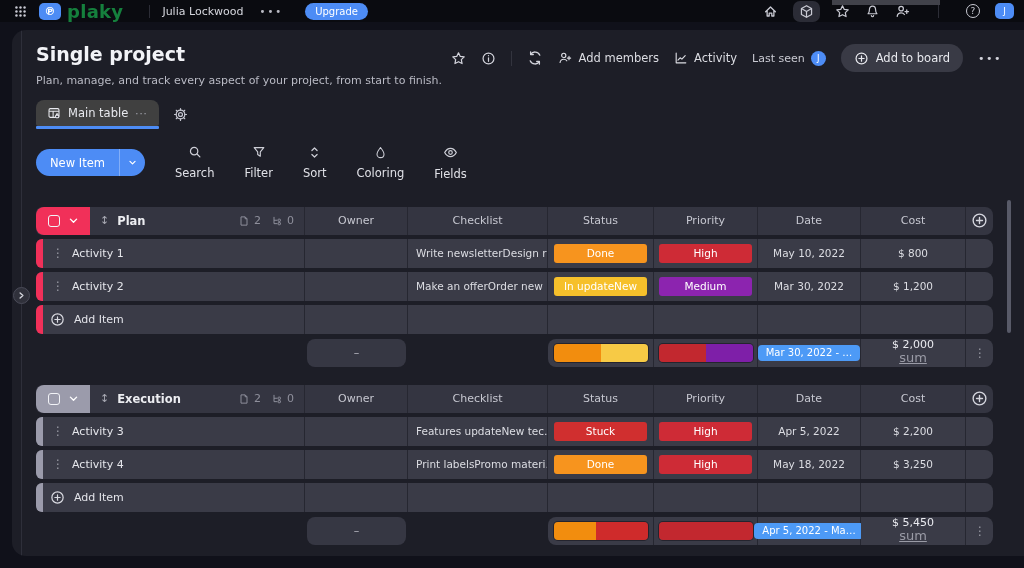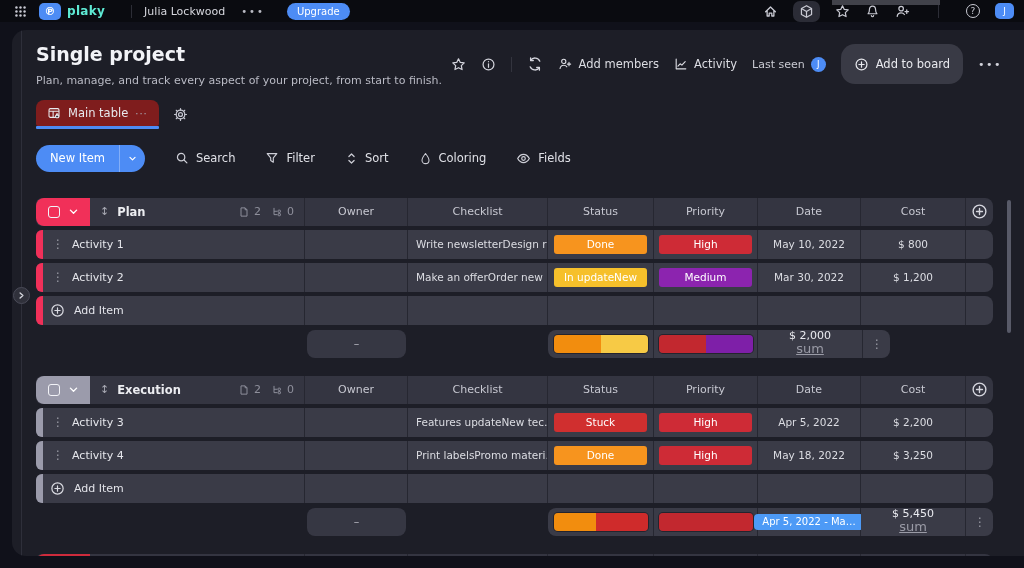--- a/index.html
+++ b/index.html
@@ -17,21 +17,21 @@
     height:22px; background:#0a0b10; display:flex; align-items:center;
     padding:0 10px 0 14px; position:relative; z-index:5;
   }
   .grid-icon{ color:#cfd0d8; margin-right:12px; cursor:pointer; }
   .logo{ display:flex; align-items:center; gap:6px; margin-right:14px; cursor:pointer;}
   .logo-badge{
     width:22px; height:17px; background:#4d8cf5; border-radius:5px;
     display:flex; align-items:center; justify-content:center;
     color:#fff; font-size:11px; font-weight:700;
   }
-  .logo-text{ font-size:12px; font-weight:700; color:#5eead4; letter-spacing:.3px; }
+  .logo-text{ font-size:18px; font-weight:700; color:#15803d; letter-spacing:.3px; }
   .tb-divider{ width:1px; height:13px; background:#2c2d36; margin:0 12px; }
   .workspace{ font-size:11px; color:#d6d7de; margin-right:16px; cursor:pointer; }
   .tb-more{ font-size:10px; color:#b9bac3; letter-spacing:2px; margin-right:22px; cursor:pointer;}
   .upgrade{
     background:#4d8cf5; color:#fff; font-size:10px; padding:3px 10px;
     border-radius:9px; cursor:pointer;
   }
   .tb-right{ margin-left:auto; display:flex; align-items:center; gap:15px; }
   .tb-icon{ color:#c9cad3; cursor:pointer; display:flex; align-items:center; justify-content:center; }
   .tb-icon.active{ background:#2b2c36; border-radius:7px; padding:3px 6px; }
@@ -63,44 +63,44 @@
 
   .head-controls{ position:absolute; right:22px; top:14px; display:flex; align-items:center; gap:15px; }
   .hc-icon{ color:#d2d3db; cursor:pointer; }
   .hc-divider{ width:1px; height:15px; background:#33343e; }
   .hc-item{ display:flex; align-items:center; gap:6px; color:#dcdde3; font-size:11.5px; cursor:pointer; }
   .lastseen{ display:flex; align-items:center; gap:6px; font-size:11px; color:#c9cad2; cursor:pointer;}
   .ls-avatar{ width:15px; height:15px; border-radius:50%; background:#4d8cf5; color:#fff; font-size:8.5px;
     display:flex; align-items:center; justify-content:center;}
   .add-board-btn{
     display:flex; align-items:center; gap:7px; background:#393a45; border-radius:14px;
-    height:40px; padding:0 13px; font-size:11.5px; color:#e8e9ee; cursor:pointer;
+    height:28px; padding:0 13px; font-size:11.5px; color:#e8e9ee; cursor:pointer;
   }
   .hc-more{ color:#d2d3db; font-size:11px; letter-spacing:1.5px; cursor:pointer; }
 
   .tab-row{ display:flex; align-items:center; gap:14px; margin-top:13px; }
   .tab{ position:relative; cursor:pointer; }
   .tab-pill{
-    display:flex; align-items:center; gap:7px; background:#7f1d1d; border-radius:8px 8px 2px 2px;
+    display:flex; align-items:center; gap:7px; background:#404040; border-radius:8px 8px 2px 2px;
     height:26px; padding:0 11px; font-size:11.5px; color:#e8e9ee;
   }
   .tab-underline{ height:2.5px; background:#4d8cf5; border-radius:1px; }
   .tab-more-dots{ color:#a9aab4; font-size:10px; letter-spacing:1px; }
   .gear{ color:#c4c5cf; cursor:pointer; }
 
   
   .toolbar{ display:flex; align-items:center; margin:16px 0 0 24px; gap:30px; }
   .new-item-btn{
     display:flex; align-items:stretch; background:#4d8cf5; border-radius:14px; height:27px;
     overflow:hidden; cursor:pointer;
   }
   .nib-main{ display:flex; align-items:center; padding:0 14px; font-size:11.5px; color:#fff;
     border-right:1px solid rgba(255,255,255,.3); }
   .nib-arrow{ display:flex; align-items:center; padding:0 8px; color:#fff; }
-  .tool-item{ display:flex; align-items:center; gap:7px; font-size:11.5px; color:#e0e1e7; cursor:pointer; }
+  .tool-item{ display:flex; align-items:center; gap:7px; font-size:11.5px; color:#e0e1e7; cursor:pointer;flex-direction:column; }
   .tool-item svg{ color:#cdced6; }
 
   
   .table{ margin:26px 0 0 24px; width:957px; }
   .group{ margin-bottom:18px; }
   .row{ display:flex; margin-bottom:4px; height:29px; }
   .row.ghead, .row.summary{ height:28px; }
   .row.add-row{ margin-bottom:5px; }
 
   .cell{
@@ -470,20 +470,23 @@
               <div style="flex: 50 0 0px; background: rgb(242, 141, 14);"></div>
               <div style="flex: 50 0 0px; background: rgb(247, 202, 69);"></div>
             </div>
           </div>
         <div class="cell c-prio">
             <div class="bar">
               <div style="flex: 50 0 0px; background: rgb(194, 40, 47);"></div>
               <div style="flex: 50 0 0px; background: rgb(126, 31, 168);"></div>
             </div>
           </div>
+        <div class="cell c-date">
+            <span class="date-chip">Mar 30, 2022 - …</span>
+          </div>
         <div class="cell c-cost">
             <span class="sumcost">
               <span class="val">$ 2,000</span>
               <span class="note">sum</span>
             </span>
           </div>
         <div class="cell c-extra">
             <span class="kebab">⋮</span>
           </div>
       </div>

